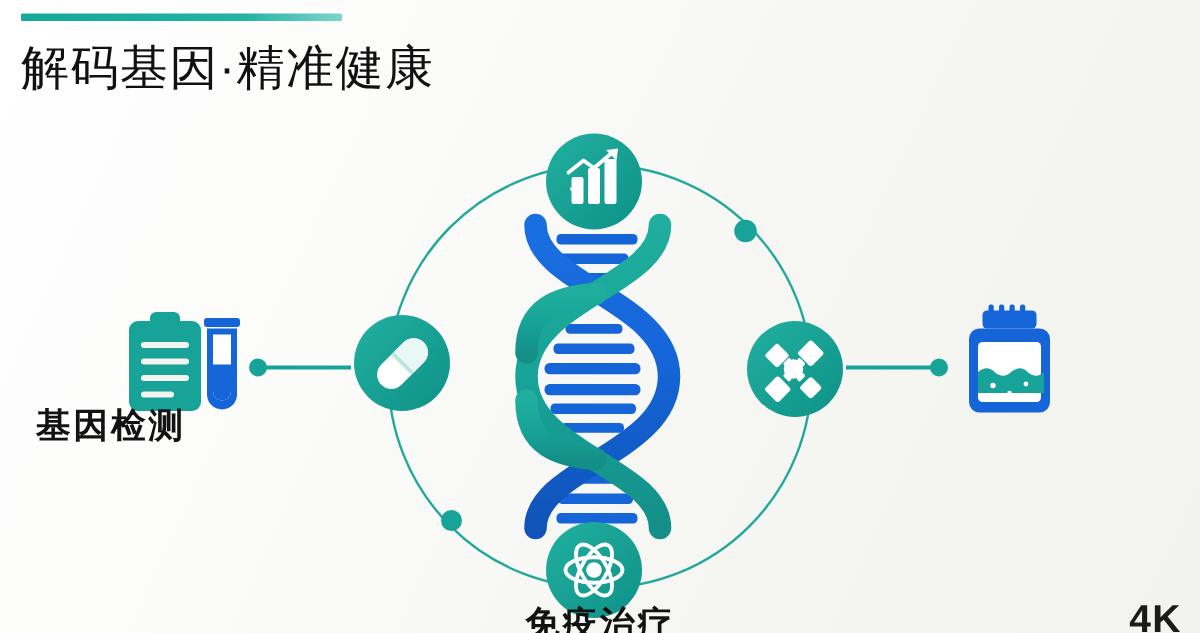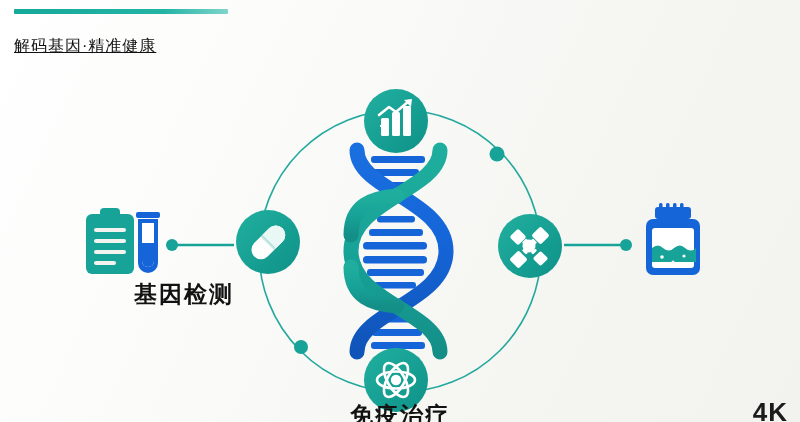--- a/index.html
+++ b/index.html
@@ -25,42 +25,40 @@
     line-height: 1.15;
     white-space: nowrap;
   }
   #title-rule {
     margin-top: 3px;
     width: 214px; height: 5px;
     background: linear-gradient(90deg, #15a99a 0%, #23b4a4 70%, #7fd4cb 100%);
     border-radius: 1px;
   }
   #subtitle {
-    margin-top: 22px;
-    font-size: 16px;
+    margin-top: 10px;
+    font-size: 32px;
     font-weight: 500;
     letter-spacing: 1px;
     color: #111111;
     white-space: nowrap;
-    text-decoration: underline;
   }
   
   #stage { position: absolute; left: 0; top: 0; width: 800px; height: 422px; }
   svg.layer { position: absolute; left: 0; top: 0; width: 800px; height: 422px; }
 
   
   .side-label {
     position: absolute;
     font-size: 23px;
     font-weight: 700;
     color: #121212;
     letter-spacing: 2px;
     white-space: nowrap;
-    text-align: right;
-    margin-top: 11px;
+    text-align: left;
   }
   #label-left  { left: 24px;  top: 268px; width: 210px; }
   #label-right { left: 566px; top: 268px; width: 210px; }
   #label-bottom {
     position: absolute;
     left: 300px; top: 400px; width: 200px;
     text-align: center;
     font-size: 23px; font-weight: 700; letter-spacing: 2px;
     color: #121212; white-space: nowrap;
   }

